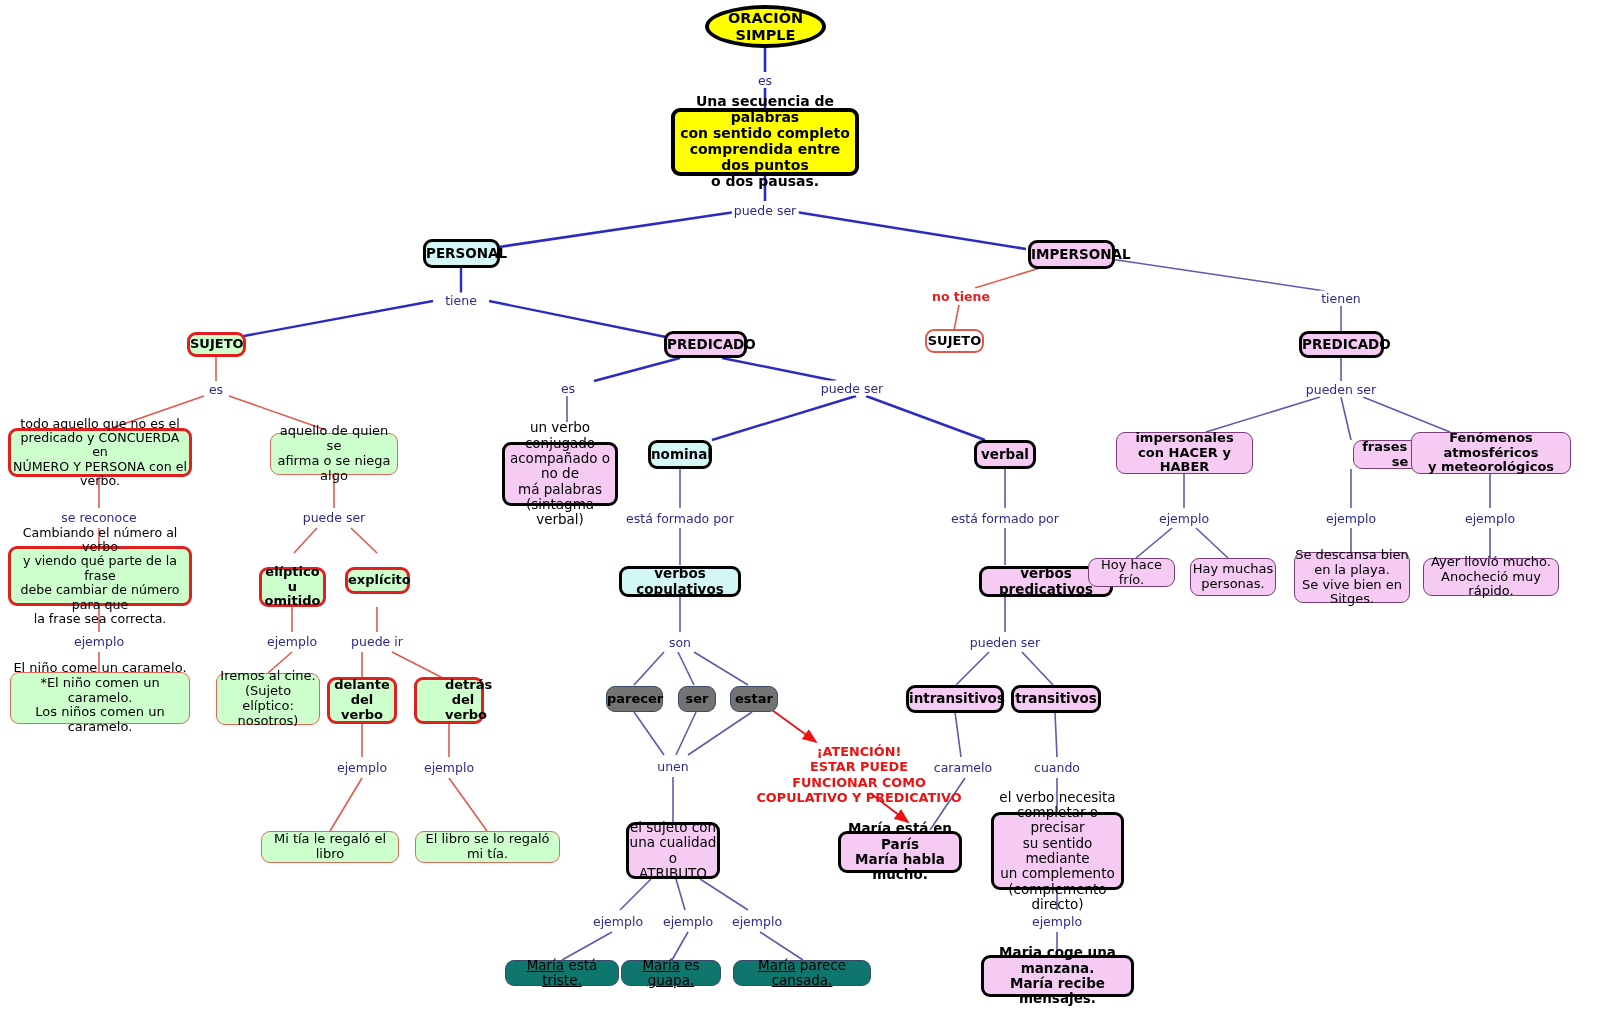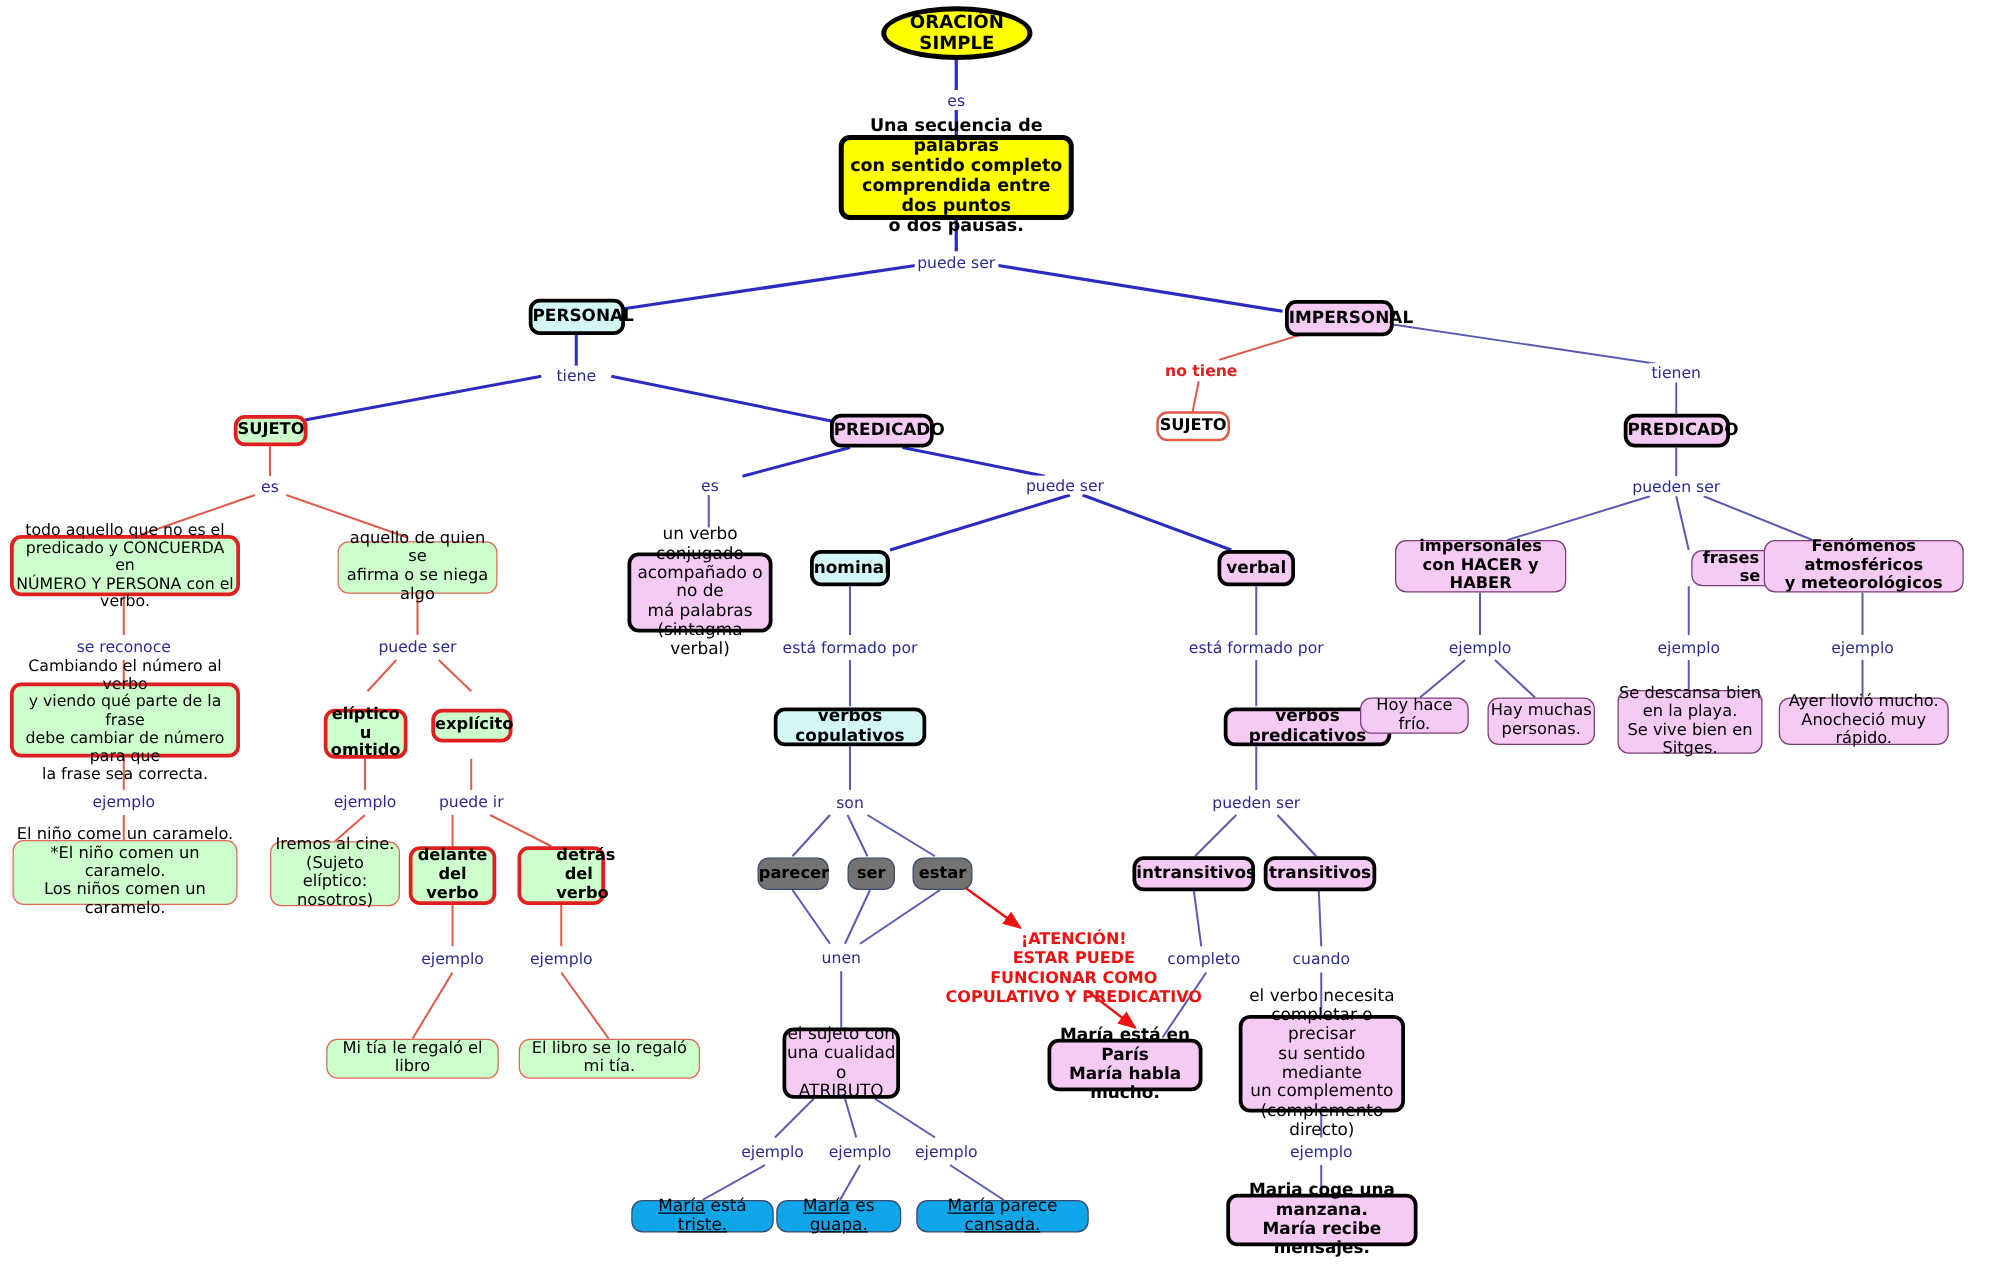--- a/index.html
+++ b/index.html
@@ -31,21 +31,21 @@
   }
   .n-cyan-blk{
     background:#d2f7f5;border:3.5px solid #000000;border-radius:9px;
     font-weight:bold;font-size:13.5px;color:#000;
   }
   .n-cyan-thin{
     background:#737373;border:1.6px solid #3a4a6b;border-radius:9px;
     font-weight:bold;font-size:13px;color:#000;
   }
   .n-cyan-ex{
-    background:#0ea5e9;border:1.6px solid #3a4a6b;border-radius:9px;
+    background:#0f766e;border:1.6px solid #3a4a6b;border-radius:9px;
     font-weight:normal;font-size:13.5px;color:#000;
   }
   .n-pink-blk{
     background:#f5caf3;border:3.5px solid #000000;border-radius:9px;
     font-weight:bold;font-size:13.5px;color:#000;
   }
   .n-pink-blk-n{
     background:#f5caf3;border:3.5px solid #000000;border-radius:9px;
     font-weight:normal;font-size:13.5px;color:#000;
   }
@@ -455,21 +455,21 @@
   <div class="lbl" style="left:568px;top:388px;">es</div>
   <div class="lbl" style="left:852px;top:388px;">puede ser</div>
   <div class="lbl" style="left:680px;top:518px;">está formado por</div>
   <div class="lbl" style="left:1005px;top:518px;">está formado por</div>
   <div class="lbl" style="left:680px;top:642px;">son</div>
   <div class="lbl" style="left:673px;top:766px;">unen</div>
   <div class="lbl" style="left:618px;top:921px;">ejemplo</div>
   <div class="lbl" style="left:688px;top:921px;">ejemplo</div>
   <div class="lbl" style="left:757px;top:921px;">ejemplo</div>
   <div class="lbl" style="left:1005px;top:642px;">pueden ser</div>
-  <div class="lbl" style="left:963px;top:767px;">completo</div>
+  <div class="lbl" style="left:963px;top:767px;">caramelo</div>
   <div class="lbl" style="left:1057px;top:767px;">cuando</div>
   <div class="lbl" style="left:1057px;top:921px;">ejemplo</div>
 
   <div class="lbl" style="left:1341px;top:389px;">pueden ser</div>
   <div class="lbl" style="left:1184px;top:518px;">ejemplo</div>
   <div class="lbl" style="left:1351px;top:518px;">ejemplo</div>
   <div class="lbl" style="left:1490px;top:518px;">ejemplo</div>
 
 </div>
 

